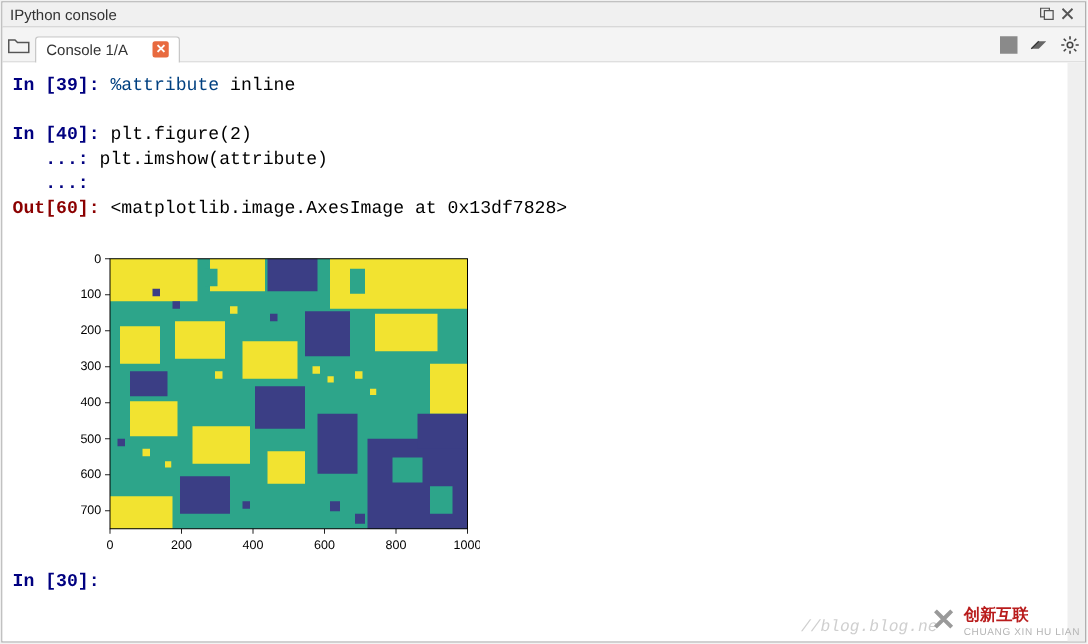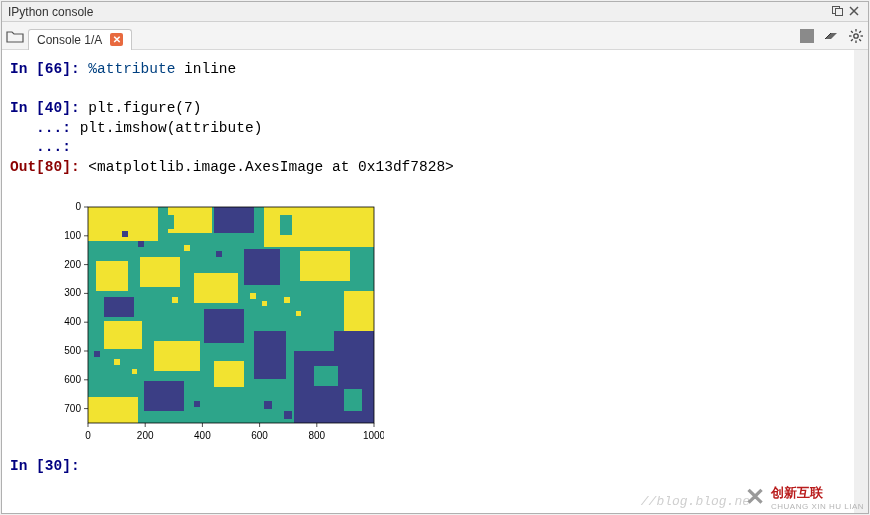--- a/index.html
+++ b/index.html
@@ -51,21 +51,21 @@
     align-items: center;
     height: 22px;
     padding: 0 8px;
     background: #fff;
     border: 1px solid #c8c8c8;
     border-bottom: 1px solid #fff;
     border-radius: 3px 3px 0 0;
     font-family: Arial, sans-serif;
     font-size: 12px;
     color: #333;
-    gap: 8px;
+    gap: 20px;
     position: relative;
     top: 4px;
   }
   .tab-close {
     width: 13px; height: 13px;
     background: #e86a3f;
     border-radius: 2px;
     display:inline-flex; align-items:center; justify-content:center;
     color:#fff; font-size:10px; font-weight:bold; line-height:1;
     cursor:pointer;
@@ -159,26 +159,26 @@
               <line x1="11.2" y1="11.2" x2="13" y2="13"></line>
               <line x1="3" y1="13" x2="4.8" y2="11.2"></line>
               <line x1="11.2" y1="4.8" x2="13" y2="3"></line>
             </g>
           </svg>
       </span>
     </div>
   </div>
 
   <div class="console-body">
-    <div class="content"><span class="in-label">In [66]: </span><span class="magic">%attribute</span><span> inline</span>
-
-<span class="in-label">In [40]: </span><span>plt.figure(7)</span>
+    <div class="content"><span class="in-label">In [39]: </span><span class="magic">%attribute</span><span> inline</span>
+
+<span class="in-label">In [40]: </span><span>plt.figure(2)</span>
 <span class="in-label">   ...: </span><span>plt.imshow(attribute)</span>
 <span class="in-label">   ...: </span>
-<span class="out-label">Out[80]: </span><span>&lt;matplotlib.image.AxesImage at 0x13df7828&gt;</span>
+<span class="out-label">Out[60]: </span><span>&lt;matplotlib.image.AxesImage at 0x13df7828&gt;</span>
 <div class="figure">
 <svg class="plot-svg" width="340" height="248" viewBox="0 0 340 248">
 
   <g id="axes">
               <line x1="44" x2="44" y1="222" y2="226" stroke="#000" stroke-width="0.7"></line>
               <text x="44" y="238" text-anchor="middle" font-size="10" font-family="Arial">0</text>
               <line x1="101.2" x2="101.2" y1="222" y2="226" stroke="#000" stroke-width="0.7"></line>
               <text x="101.2" y="238" text-anchor="middle" font-size="10" font-family="Arial">200</text>
               <line x1="158.4" x2="158.4" y1="222" y2="226" stroke="#000" stroke-width="0.7"></line>
               <text x="158.4" y="238" text-anchor="middle" font-size="10" font-family="Arial">400</text>

